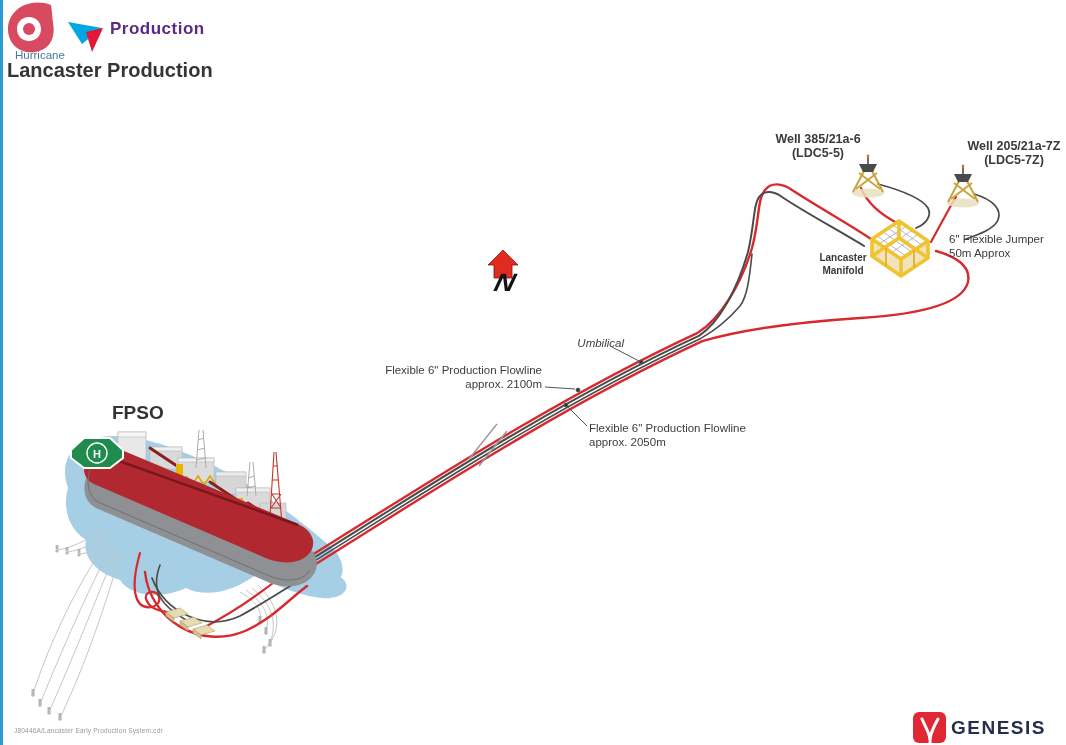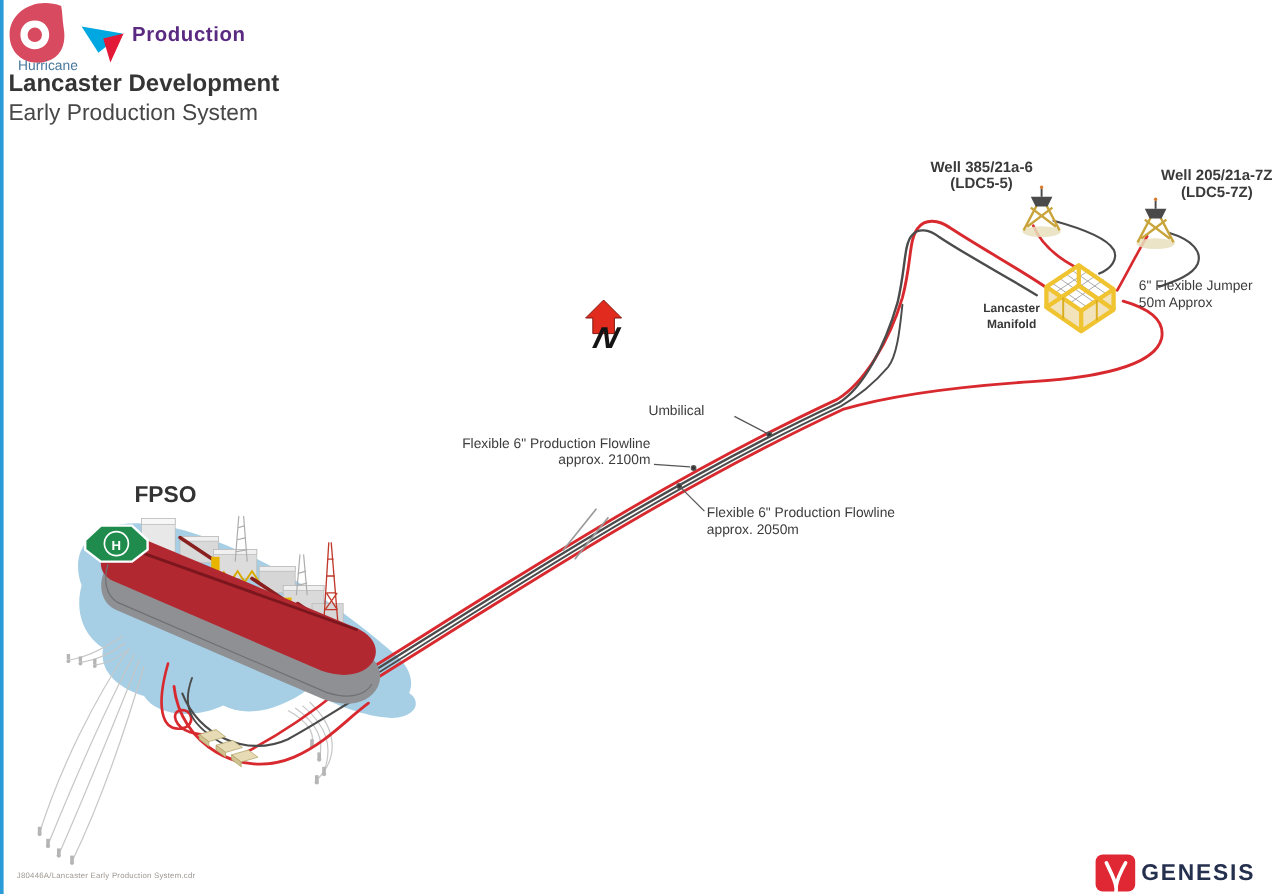--- a/index.html
+++ b/index.html
@@ -15,21 +15,21 @@
   #hurricane-word { left:15px; top:49px; font-size:11.5px; color:#48789b;text-align:right; }
   #technip-word { left:110px; top:19px; font-size:17px; font-weight:600; color:#5a2a82; letter-spacing:.5px; }
   #doc-title { left:7px; top:59px; font-size:20px; font-weight:bold; color:#353535; }
   #doc-subtitle { left:7px; top:84px; font-size:19px; color:#474747; }
   
   .lbl { font-size:11.5px; color:#3c3c3c; line-height:1.22; }
   #well1-label { left:738px; top:132px; width:160px; text-align:center; font-weight:bold; font-size:12.5px; }
   #well2-label { left:934px; top:139px; width:160px; text-align:center; font-weight:bold; font-size:12.5px; }
   #manifold-label { left:773px; top:252px; width:140px; text-align:center; font-weight:bold; font-size:10px; line-height:1.25; color:#383838;}
   #jumper-note { left:949px; top:232px; text-align:left; }
-  #umbilical-label { left:487px; top:336px; width:100px; text-align:right; }
+  #umbilical-label { left:524px; top:336px; width:100px; text-align:right;font-style:italic; }
   #fl2100-label { left:380px; top:363px; width:162px; text-align:right; }
   #fl2050-label { left:589px; top:421px; width:170px; text-align:left; }
   #fpso-label { left:112px; top:402px; font-size:19px; font-weight:bold; color:#333; }
   #north-letter { left:485px; top:268px; width:40px; text-align:center;
     font-size:25px; font-weight:900; font-style:italic; color:#141414;
     transform:skewX(-14deg) scaleX(1.12); }
   
   #file-ref { left:14px; top:727px; font-size:6.5px; color:#9d9792; letter-spacing:.2px; }
   #genesis-word { left:951px; top:717px; font-size:19px; font-weight:bold; color:#24304e; letter-spacing:1.5px; }
   svg { display:block; }
@@ -48,22 +48,21 @@
     <circle cx="24" cy="27" r="6" fill="#d84a5f"></circle>
   </svg>
   <div id="hurricane-word" class="abs">Hurricane</div>
 
   <svg class="abs" style="left:64px;top:14px" width="44" height="40" viewBox="0 0 44 40">
     <polygon points="4,8 38,14 18,30" fill="#00a7e1"></polygon>
     <polygon points="22,18 39,14 28,38" fill="#e21836"></polygon>
   </svg>
   <div id="technip-word" class="abs">Production</div>
 
-  <div id="doc-title" class="abs">Lancaster Development</div>
-  <div id="doc-subtitle" class="abs">Early Production System</div>
+  <div id="doc-title" class="abs">Lancaster Production</div>
 
   <svg id="artwork" class="abs" width="1066" height="745" viewBox="0 0 1066 745">
 
     <g>
       <path d="M68,488 C58,460 74,441 100,437 C132,432 172,446 206,462
                C252,483 300,520 331,547 C346,560 347,580 331,586
                C312,593 282,586 256,575 C232,592 206,598 186,588
                C160,600 130,596 120,580 C100,574 82,560 86,540 C70,530 62,510 68,488 Z" fill="#a6cfe6"></path>
       <path d="M262,560 C290,556 330,566 344,580 C352,590 340,600 322,598 C300,596 270,584 262,576 Z" fill="#a6cfe6"></path>
     </g>

